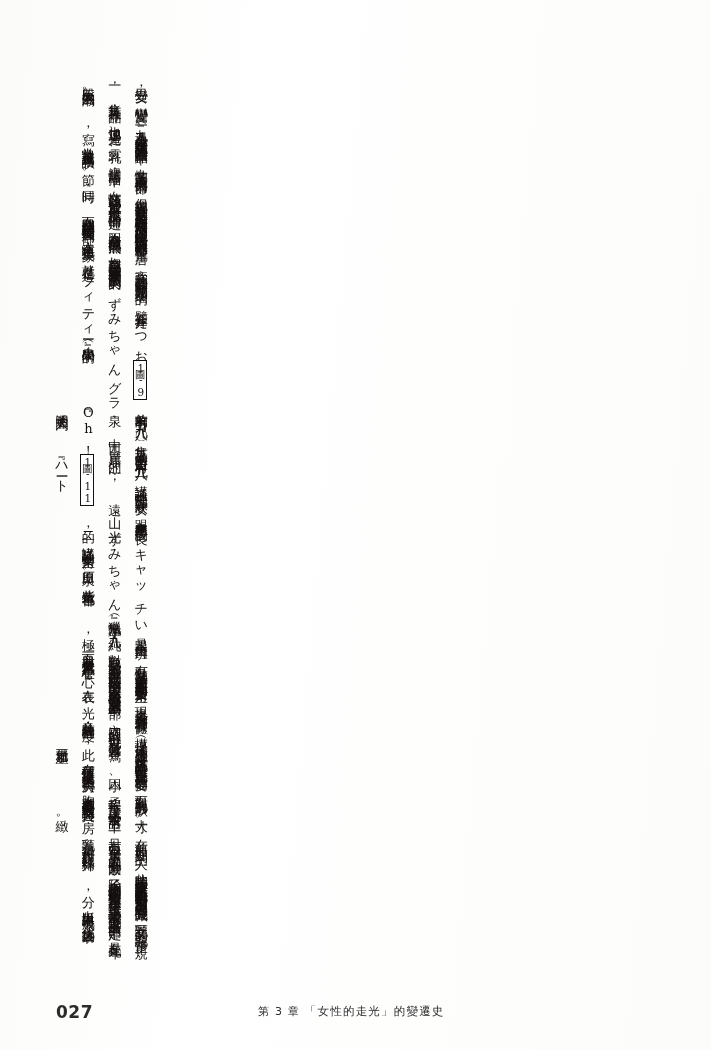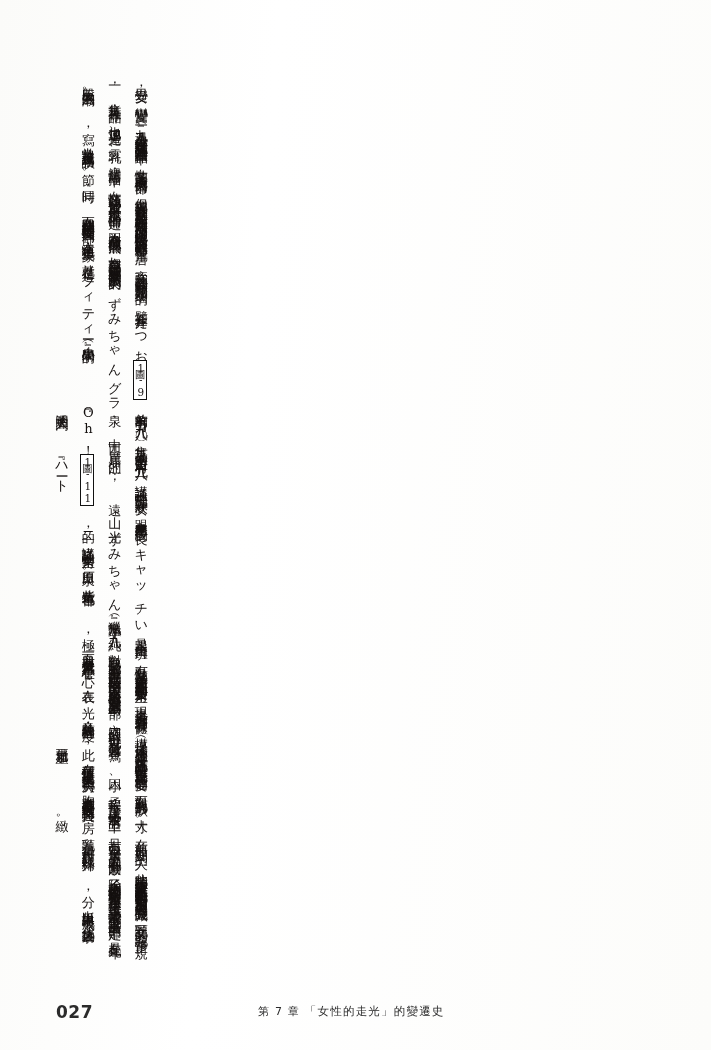--- a/index.html
+++ b/index.html
@@ -138,17 +138,17 @@
       <p>寸。在前面提到的三人中，只有中西廣居筆下的乳房，乳頭畫得相對比較精緻。</p>
       <p>　此時期的少年漫畫雜誌基本上對乳頭的描寫十分開放，除了刻意用物體的陰影稍微遮掩外，</p>
       <p>不會用不自然的馬賽克隱藏。乳頭在少年漫畫雜誌上變成不能直接畫出的部分，出版界出現不成</p>
       <p>文的「乳頭修正」規定，是在九〇年代之後的事。</p>
     </div>
   </div>
 
   <div class="footer">
     <div class="folio">027</div>
     <div class="running-head">
-      <span class="chap">第 7 章</span>
+      <span class="chap">第 3 章</span>
       <span>「女性的走光」的變遷史</span>
     </div>
   </div>
 </div>
 
 </body></html>

